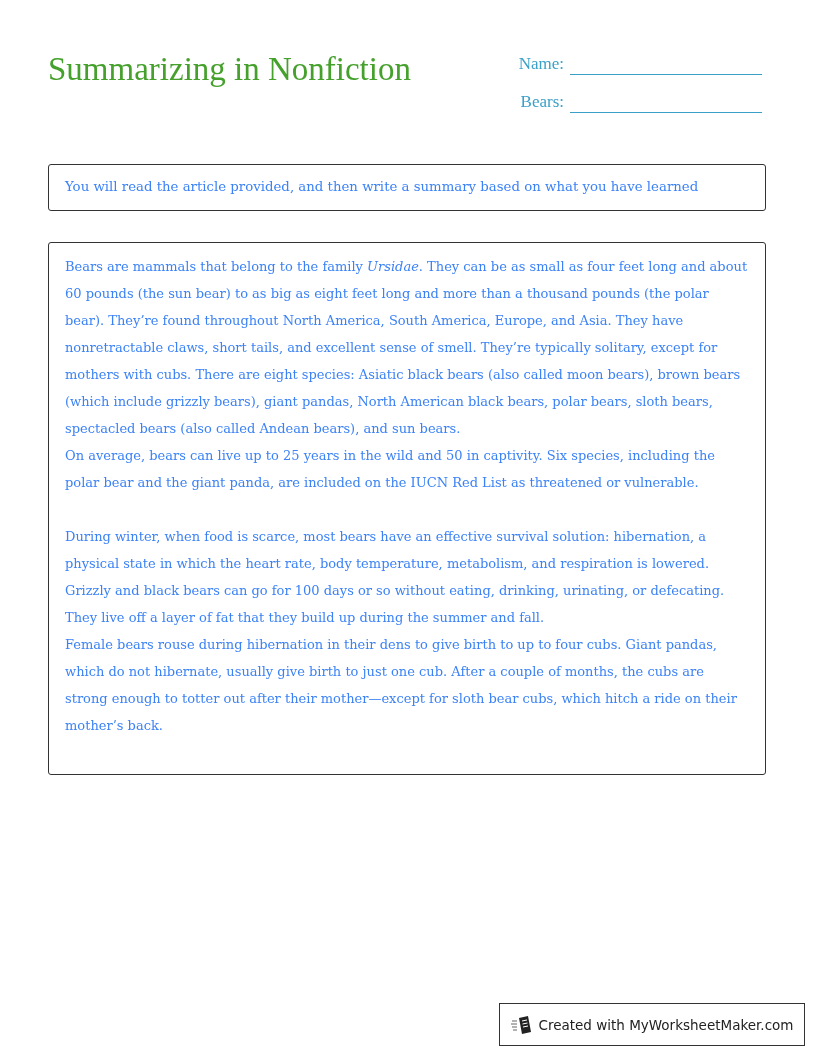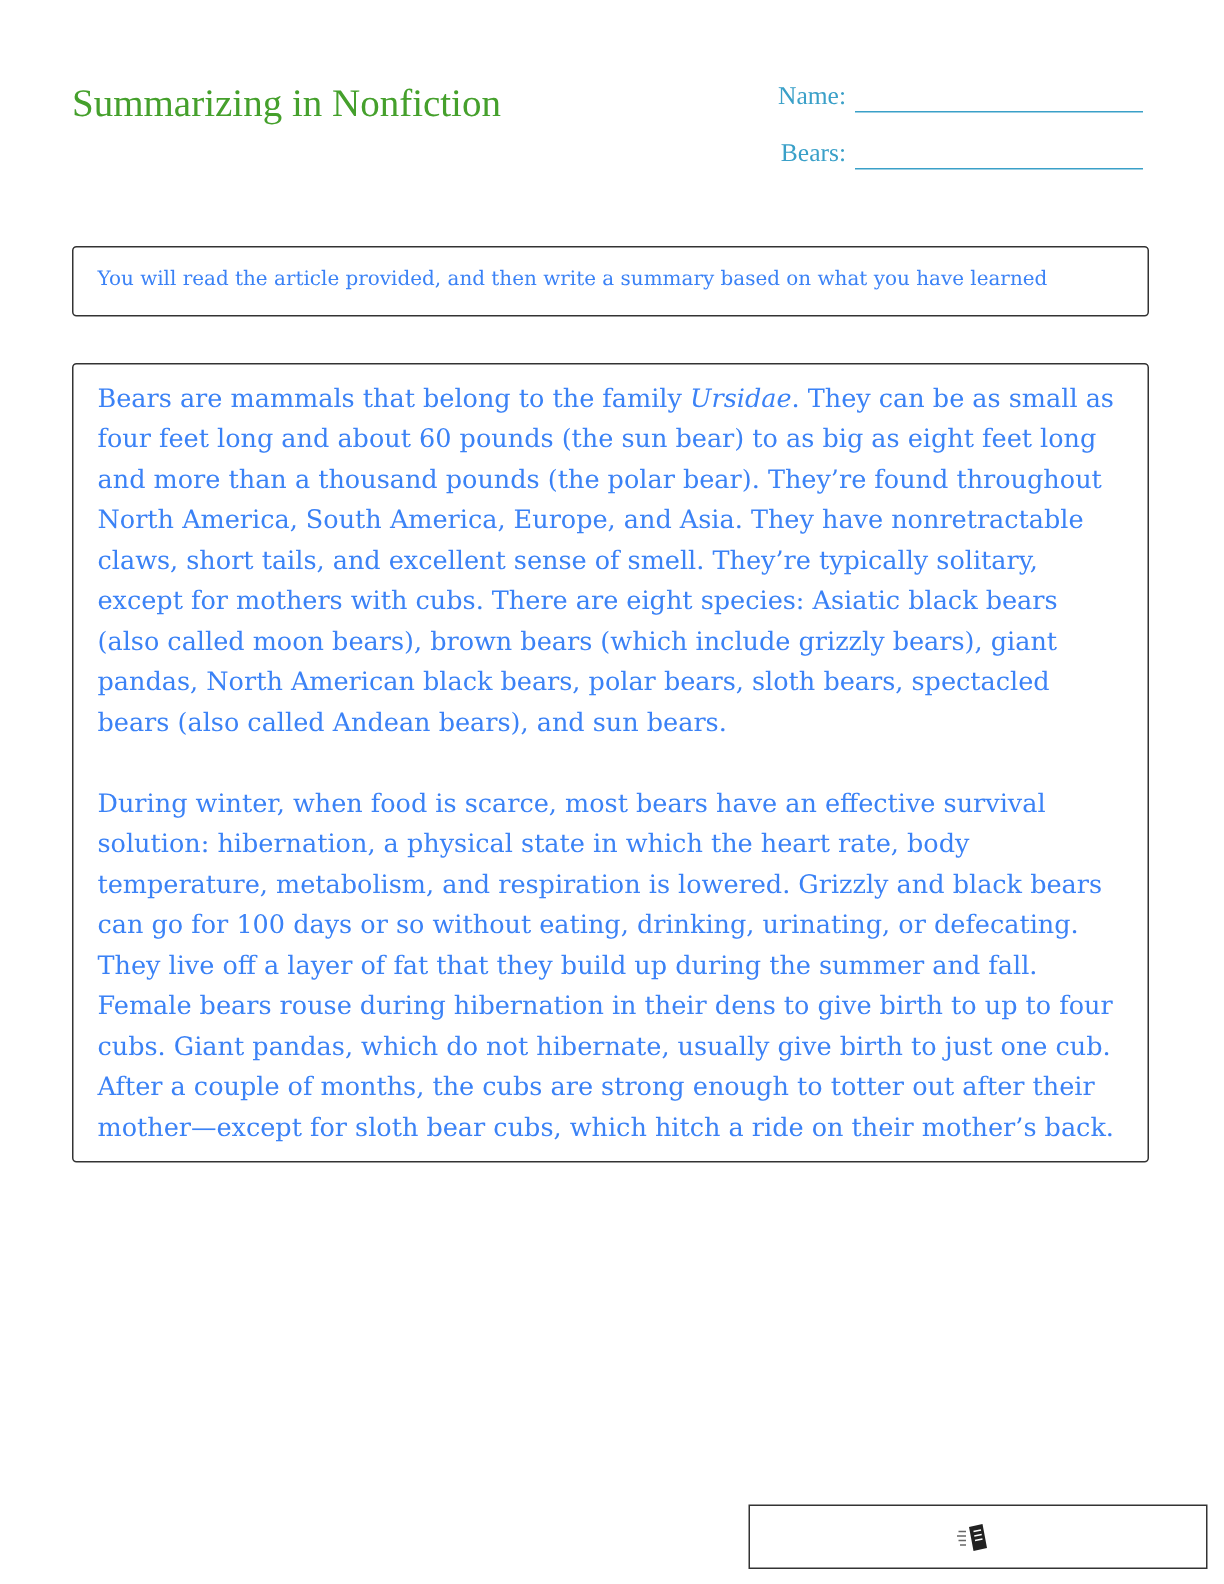--- a/index.html
+++ b/index.html
@@ -1,34 +1,34 @@
 <!DOCTYPE html>
 <html><head>
   <meta charset="utf-8">
   <style>
     html, body { margin: 0; padding: 0; background: #ffffff; }
     body { width: 816px; height: 1056px; position: relative; overflow: hidden; }
     .title {
       position: absolute; left: 48px; top: 50px;
-      font-family: "Liberation Serif", serif; font-size: 26px;
+      font-family: "Liberation Serif", serif; font-size: 33px;
       color: #45a02c; font-weight: normal; margin: 0; line-height: 38px;
     }
     .field-row { position: absolute; display: flex; align-items: flex-start; }
     .field-label {
       font-family: "Liberation Serif", serif; font-size: 17px; color: #3aa0c8;
       text-align: right; width: 60px; margin-right: 6px; line-height: 20px;
     }
     .field-line { width: 192px; border-bottom: 1.5px solid #3aa0c8; height: 20px; }
     .box {
       position: absolute; left: 48px; width: 718px;
       border: 1.5px solid #333; border-radius: 3px; box-sizing: border-box;
       font-family: "DejaVu Serif", serif; color: #3b82f6;
     }
     .instructions { top: 164px; height: 47px; padding: 12px 16px; font-size: 13.3px; line-height: 20px; }
-    .article { top: 242px; height: 533px; padding: 10px 16px; font-size: 17px; line-height: 27px; }
+    .article { top: 242px; height: 533px; padding: 10px 16px; font-size: 13px; line-height: 27px; }
     .article p { margin: 0; }
     .article .gap { height: 27px; }
     .footer {
       position: absolute; left: 499px; top: 1003px; width: 306px; height: 43px;
       border: 1.5px solid #333; box-sizing: border-box;
       display: flex; align-items: center; justify-content: center;
       font-family: "DejaVu Sans", sans-serif; font-size: 13.5px; color: #222;
     }
     .footer svg { margin-right: 6px; }
   </style>
@@ -43,27 +43,29 @@
 </div>
 <div class="field-row" style="left:504px; top:92px;">
   <span class="field-label">Bears:</span>
   <span class="field-line"></span>
 </div>
 
 <div class="box instructions">You will read the article provided, and then write a summary based on what you have learned</div>
 
 <div class="box article">
   <p><span>Bears are mammals that belong to the family </span><em>Ursidae</em><span>. They can be as small as four feet long and about 60 pounds (the sun bear) to as big as eight feet long and more than a thousand pounds (the polar bear). They’re found throughout North America, South America, Europe, and Asia. They have nonretractable claws, short tails, and excellent sense of smell. They’re typically solitary, except for mothers with cubs. There are eight species: Asiatic black bears (also called moon bears), brown bears (which include grizzly bears), giant pandas, North American black bears, polar bears, sloth bears, spectacled bears (also called Andean bears), and sun bears.</span></p>
+  <p>On average, bears can live up to 25 years in the wild and 50 in captivity. Six species, including the polar bear and the giant panda, are included on the IUCN Red List as threatened or vulnerable.</p>
   <div class="gap"></div>
   <p>During winter, when food is scarce, most bears have an effective survival solution: hibernation, a physical state in which the heart rate, body temperature, metabolism, and respiration is lowered. Grizzly and black bears can go for 100 days or so without eating, drinking, urinating, or defecating. They live off a layer of fat that they build up during the summer and fall.</p>
   <p>Female bears rouse during hibernation in their dens to give birth to up to four cubs. Giant pandas, which do not hibernate, usually give birth to just one cub. After a couple of months, the cubs are strong enough to totter out after their mother—except for sloth bear cubs, which hitch a ride on their mother’s back.</p>
 </div>
 
 <div class="footer">
   <svg width="22" height="20" viewBox="0 0 22 20">
     <line x1="1" y1="6" x2="6" y2="6" stroke="#666" stroke-width="1"></line>
     <line x1="0" y1="9" x2="6" y2="9" stroke="#666" stroke-width="1"></line>
     <line x1="1" y1="12" x2="6" y2="12" stroke="#666" stroke-width="1"></line>
     <line x1="2" y1="15" x2="6" y2="15" stroke="#666" stroke-width="1"></line>
     <path d="M8 3 L17 1 L20 17 L11 19 Z" fill="#222"></path>
     <path d="M11 6 L16 5 M11.5 9 L16.5 8 M12 12 L17 11" stroke="#fff" stroke-width="1"></path>
   </svg>
+  <span>Created with MyWorksheetMaker.com</span>
 </div>
 
 </body></html>

